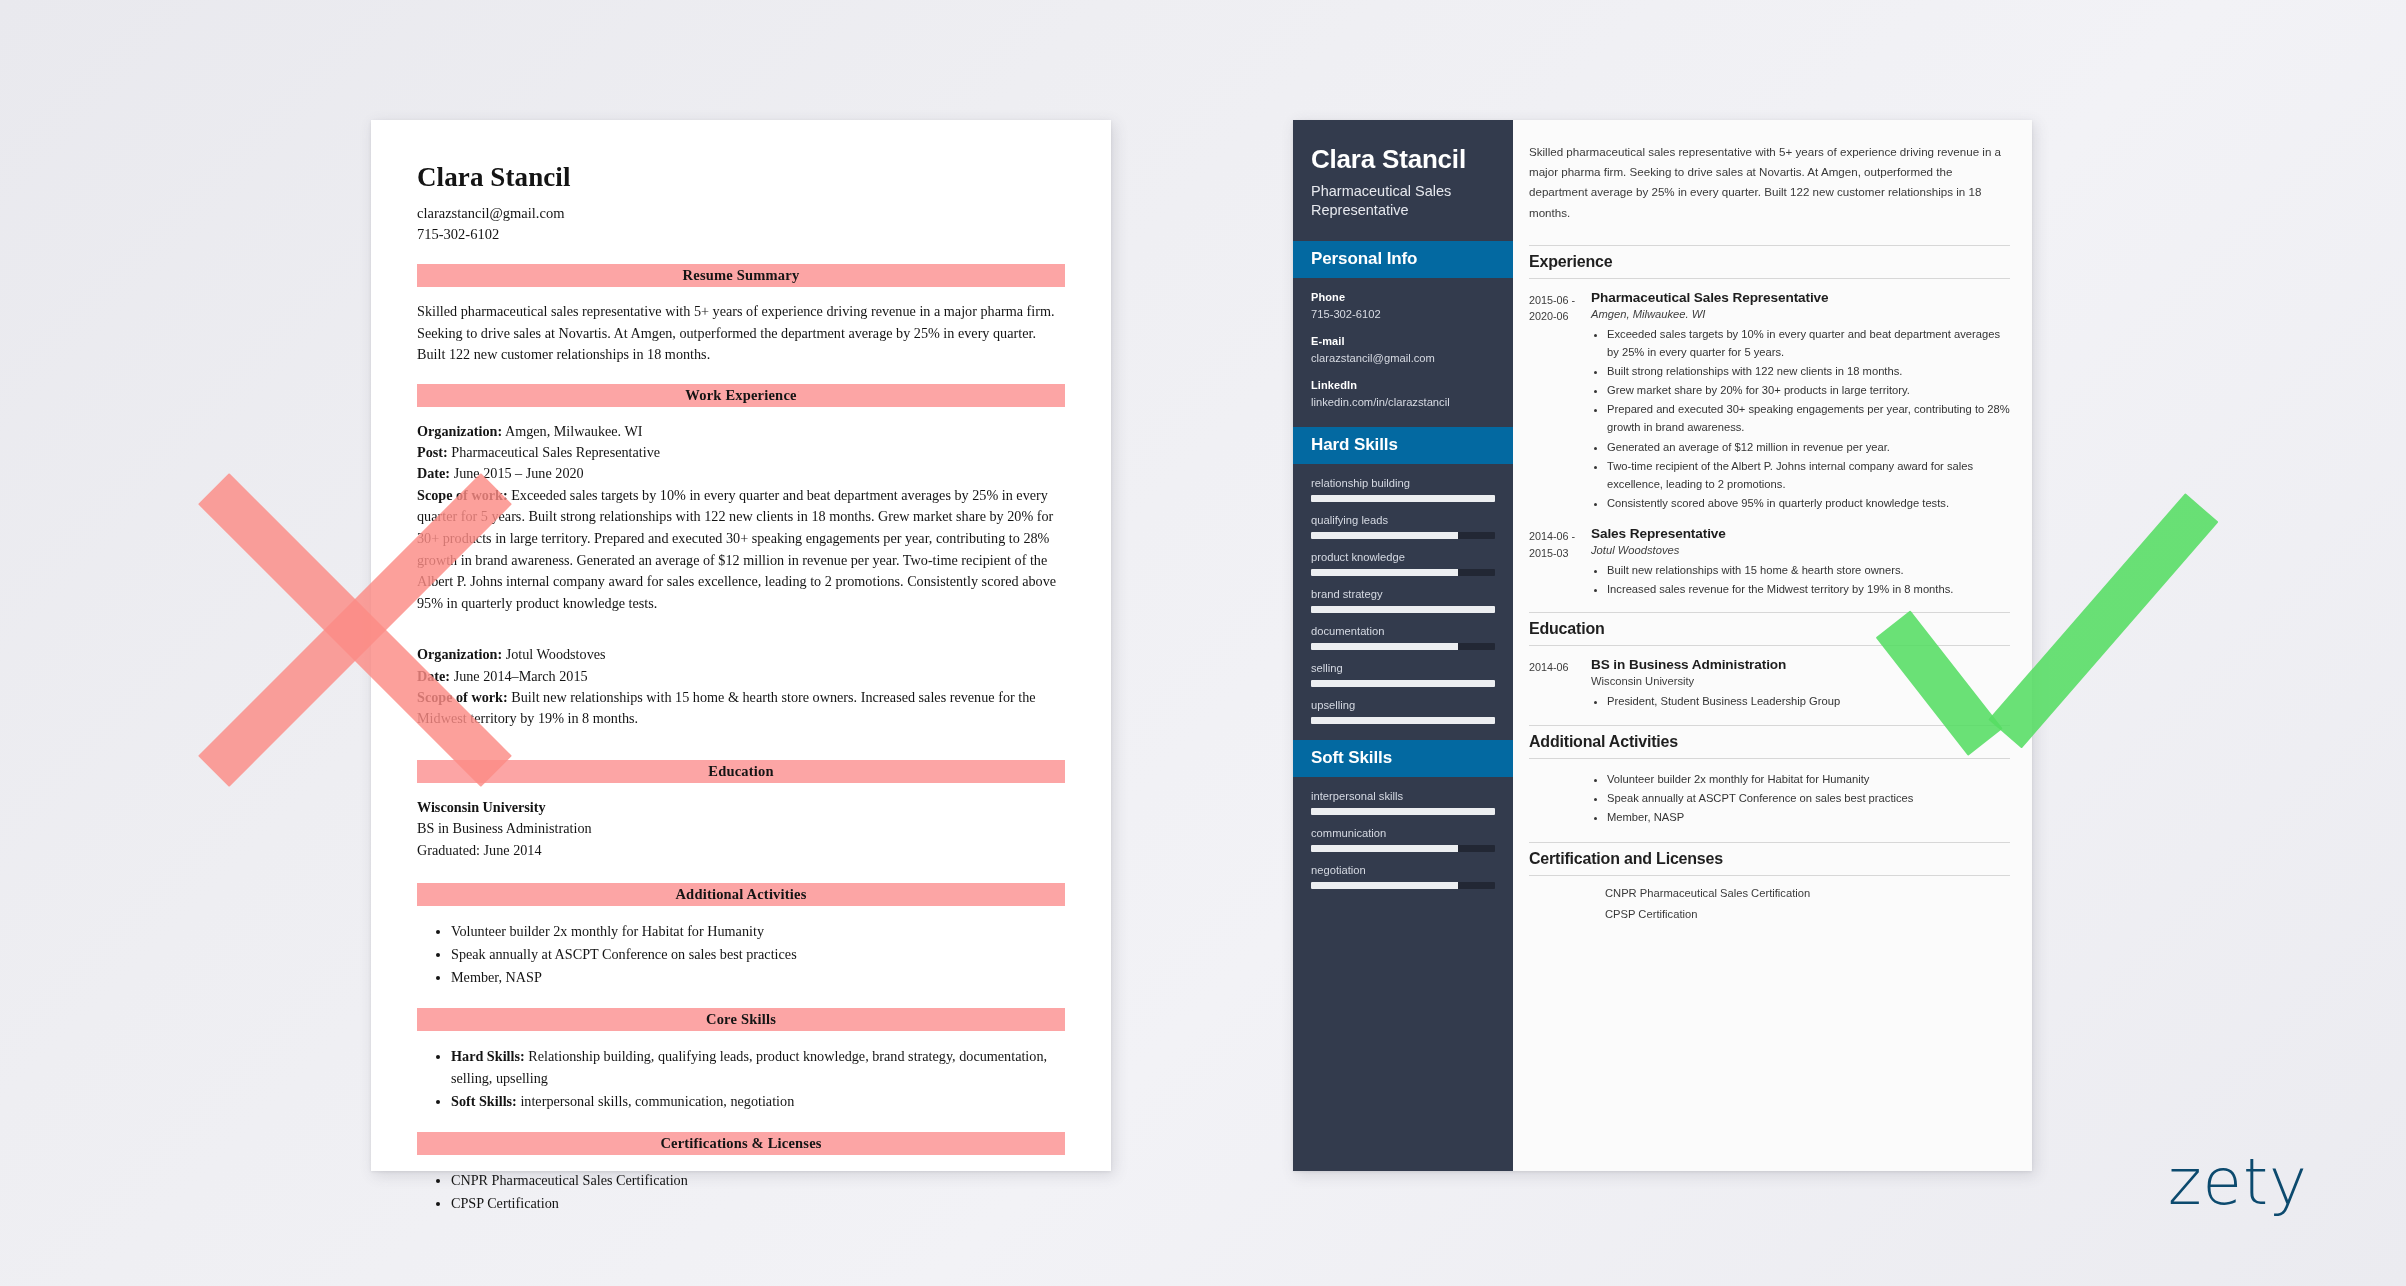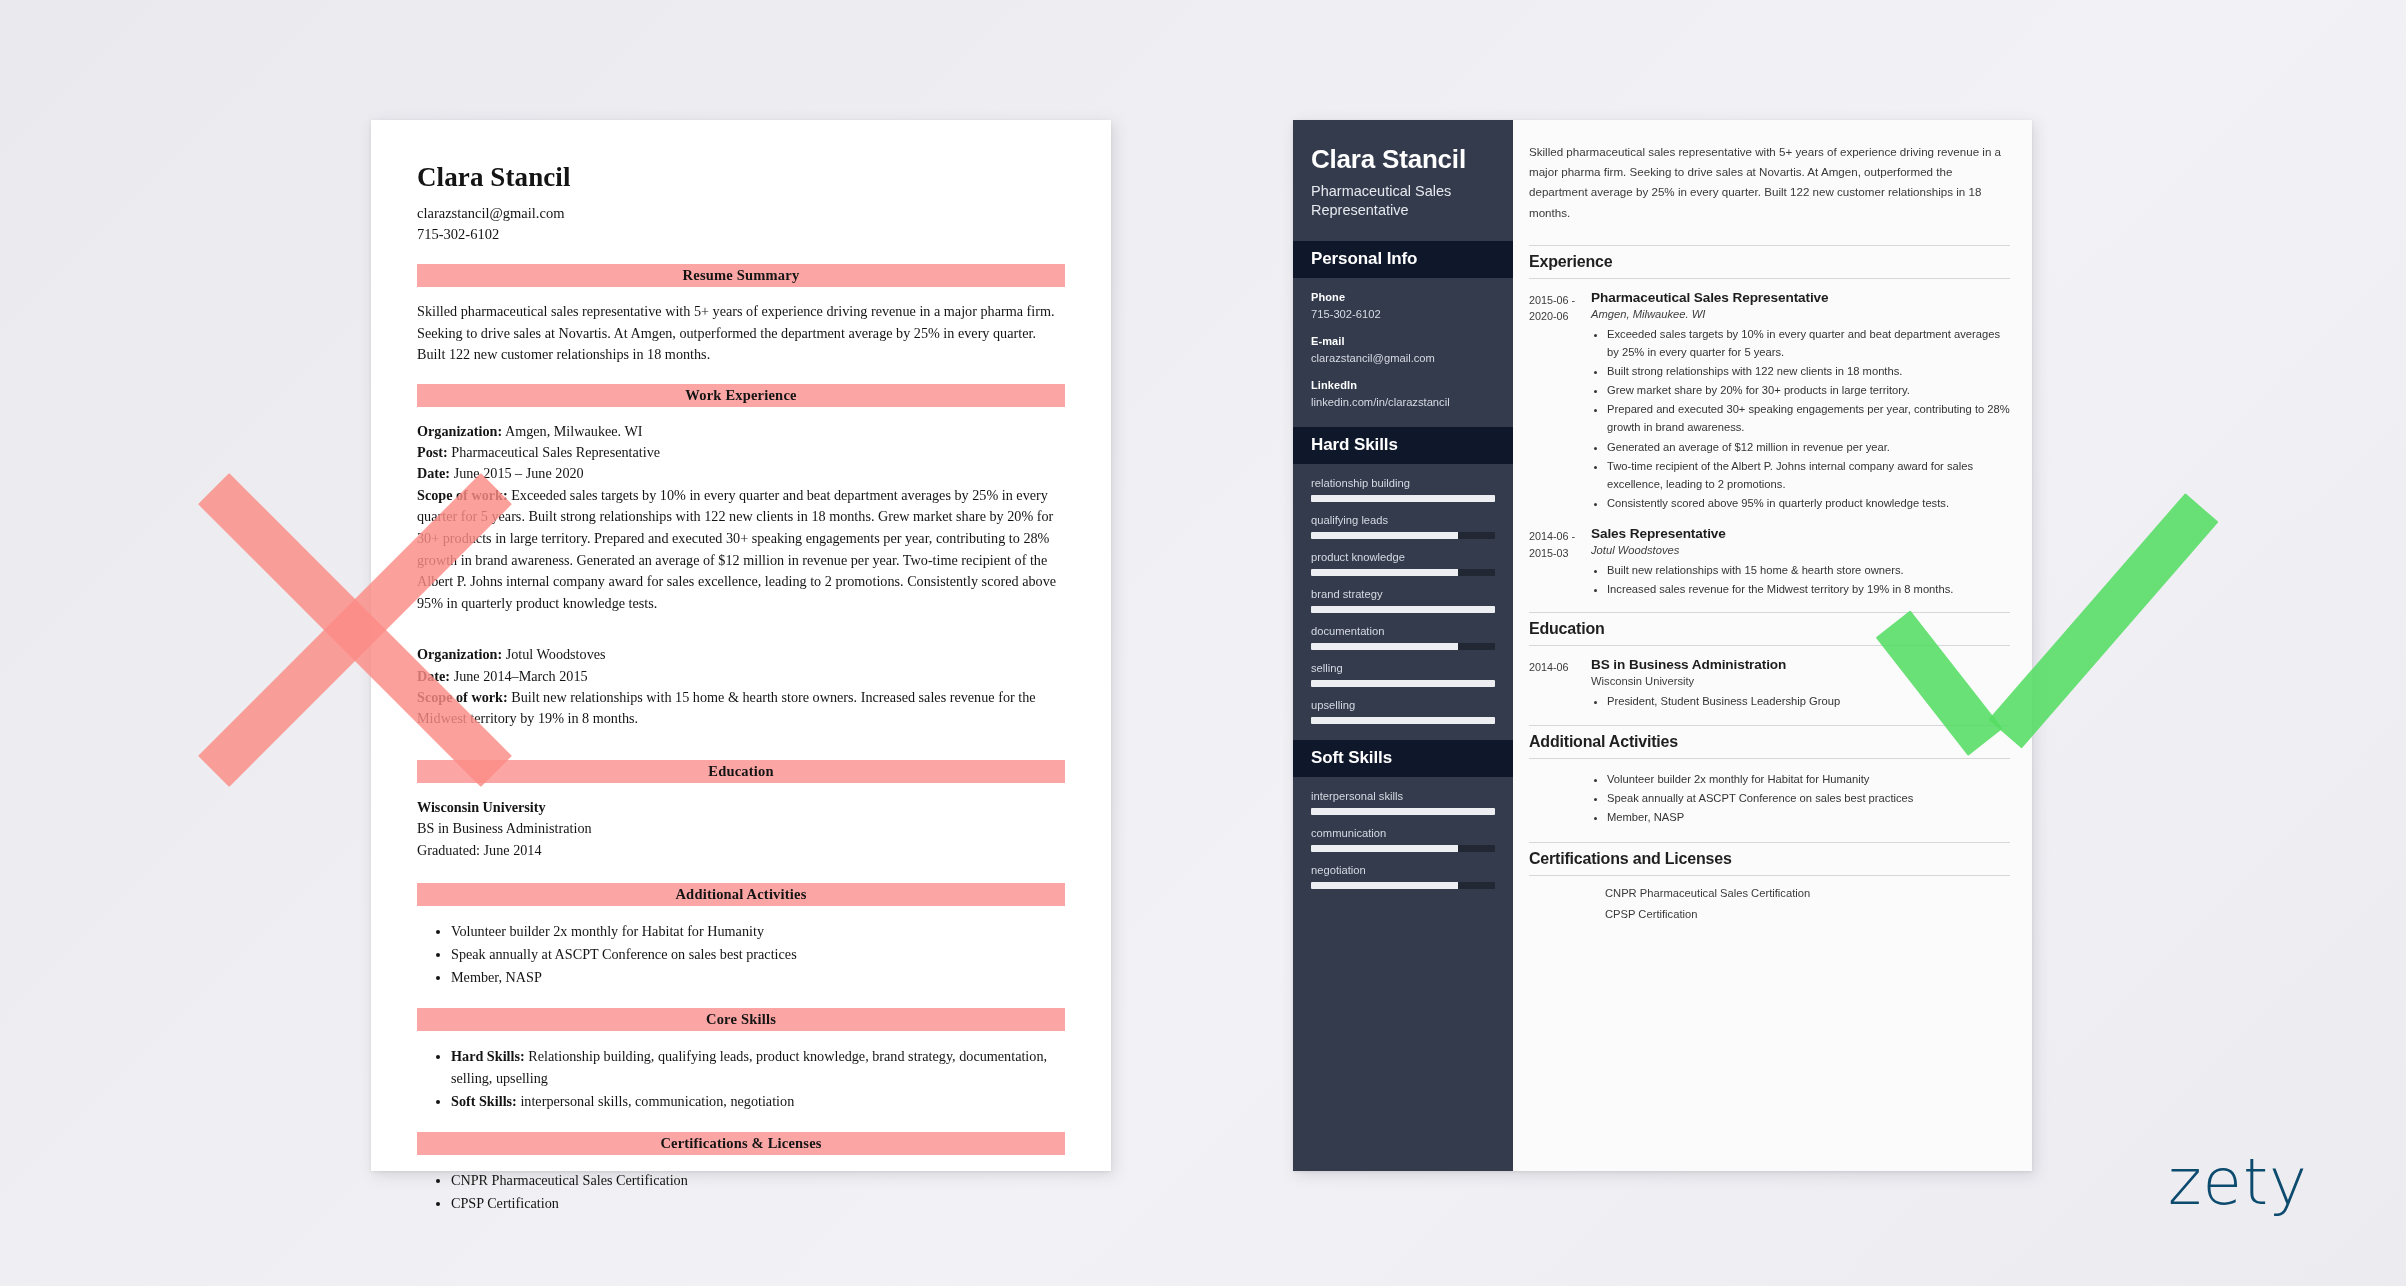--- a/index.html
+++ b/index.html
@@ -102,21 +102,21 @@
     letter-spacing: -.2px;
     margin-bottom: 9px;
   }
   .rr-side-title {
     font-size: 14.5px;
     line-height: 1.28;
     color: #e6e8ee;
     font-weight: 400;
   }
   .rr-side-band {
-    background: #0f172a;
+    background: #0369a1;
     font-size: 17px;
     font-weight: bold;
     padding: 8px 18px 9px 18px;
     letter-spacing: -.1px;
   }
   .rr-side-body { padding: 13px 18px 4px 18px; }
   .rr-info-label {
     font-size: 11px;
     font-weight: bold;
     margin-bottom: 5px;
@@ -473,21 +473,21 @@
 
     <div class="rr-sect-title">Additional Activities</div>
     <div class="rr-act-wrap">
       <ul class="rr-ul">
         <li>Volunteer builder 2x monthly for Habitat for Humanity</li>
         <li>Speak annually at ASCPT Conference on sales best practices</li>
         <li>Member, NASP</li>
       </ul>
     </div>
 
-    <div class="rr-sect-title" style="margin-top:16px;">Certifications and Licenses</div>
+    <div class="rr-sect-title" style="margin-top:16px;">Certification and Licenses</div>
     <div class="rr-act-wrap">
       <div class="rr-plain">CNPR Pharmaceutical Sales Certification</div>
       <div class="rr-plain">CPSP Certification</div>
     </div>
   </main>
 </div>
 
 <div class="mark" id="mark-x">
   <div class="bar b1"></div>
   <div class="bar b2"></div>

